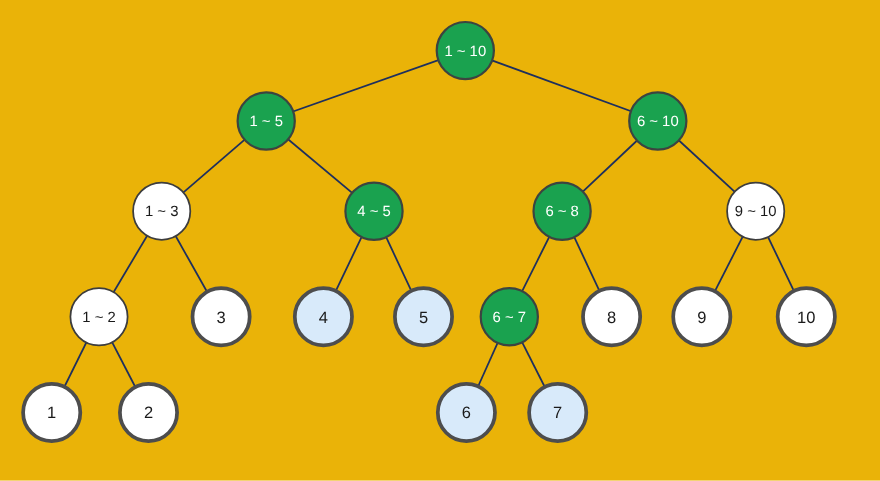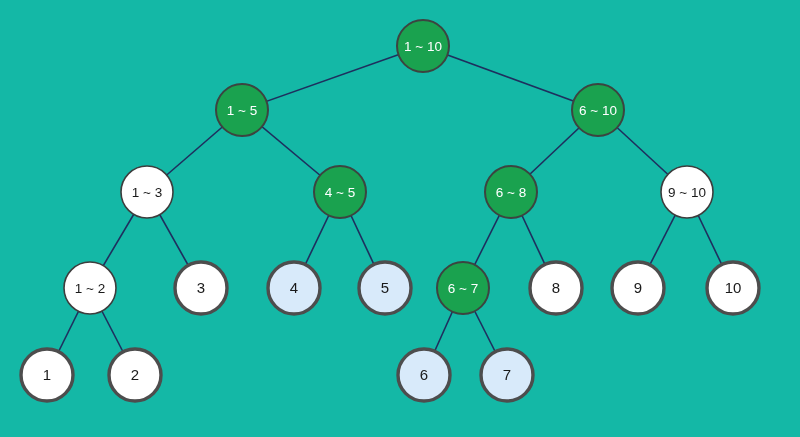--- a/index.html
+++ b/index.html
@@ -8,21 +8,21 @@
     background: #ffffff;
     width: 800px;
     height: 437px;
     overflow: hidden;
     font-family: "Liberation Sans", sans-serif;
   }
   .canvas {
     position: relative;
     width: 800px;
     height: 437px;
-    background: #14b8a6;
+    background: #eab308;
   }
   svg text {
     font-family: "Liberation Sans", sans-serif;
     pointer-events: none;
   }
   svg .edge {
     fill: none;
   }
 </style>
 </head>

